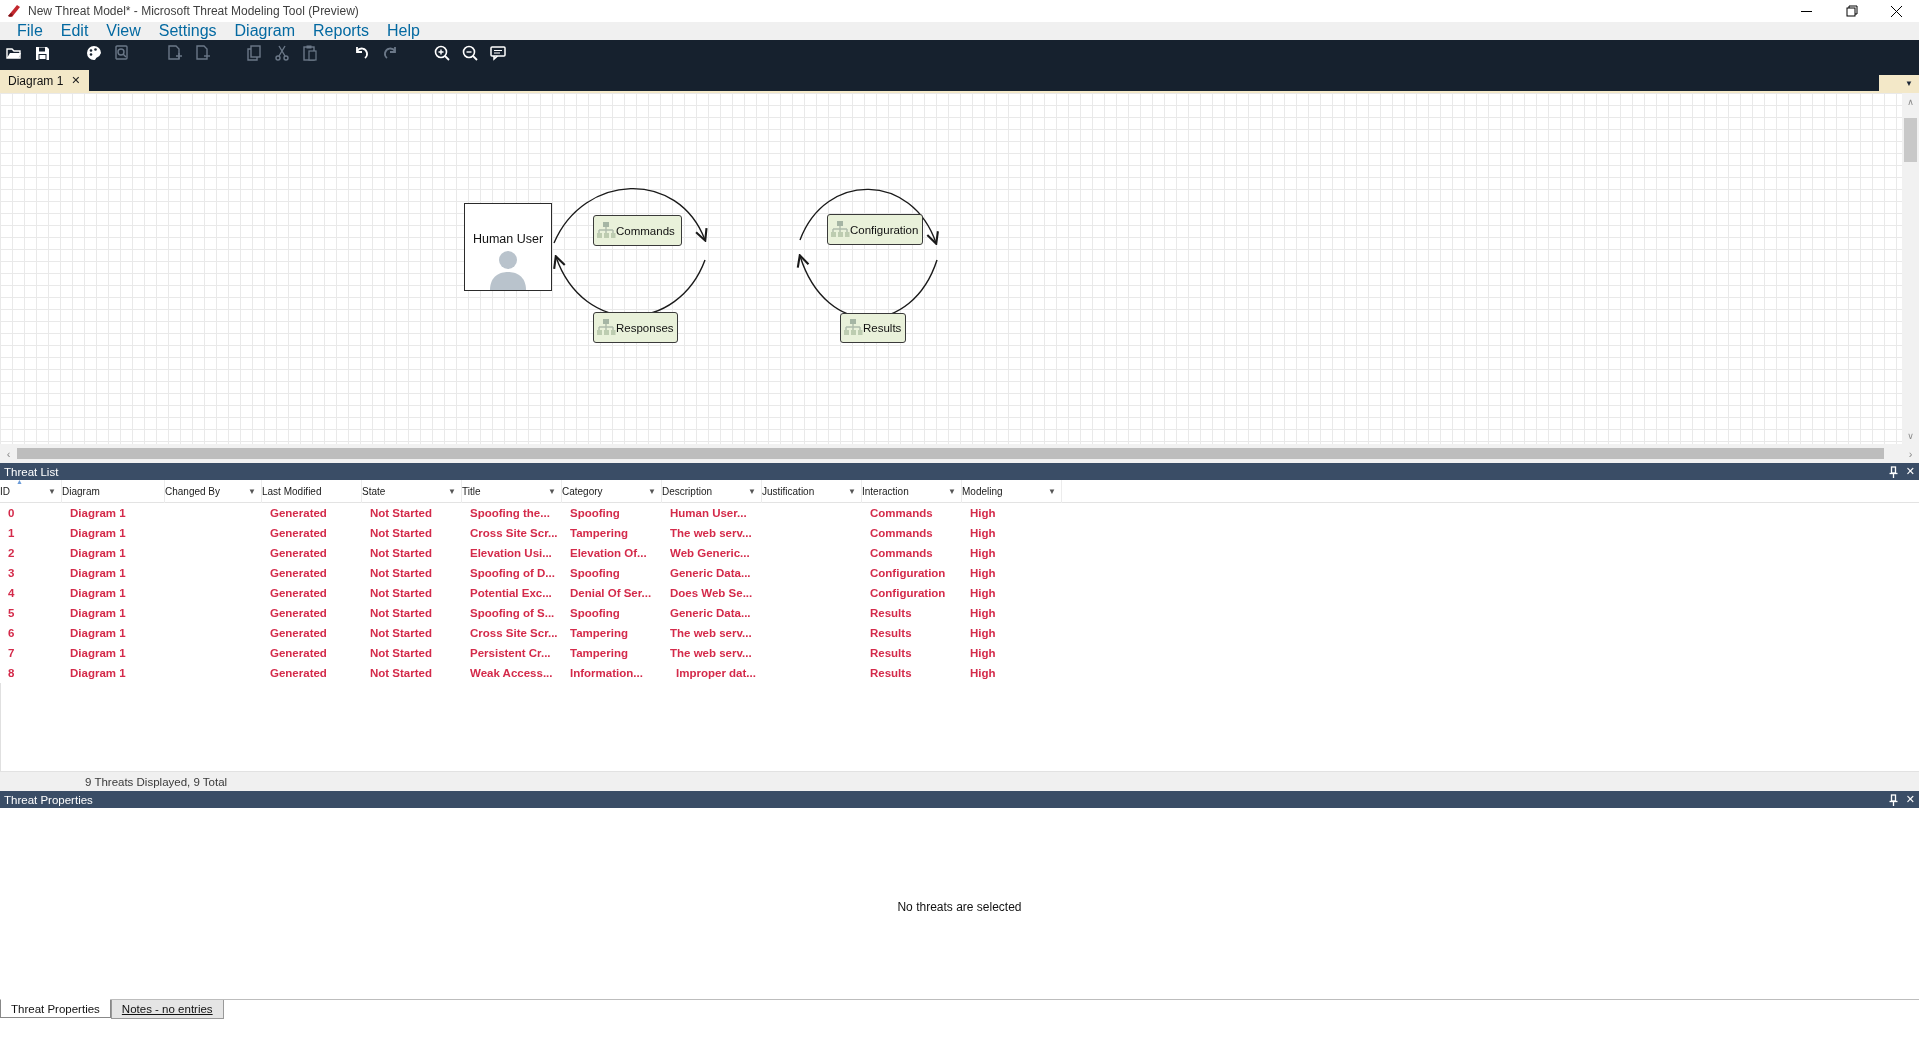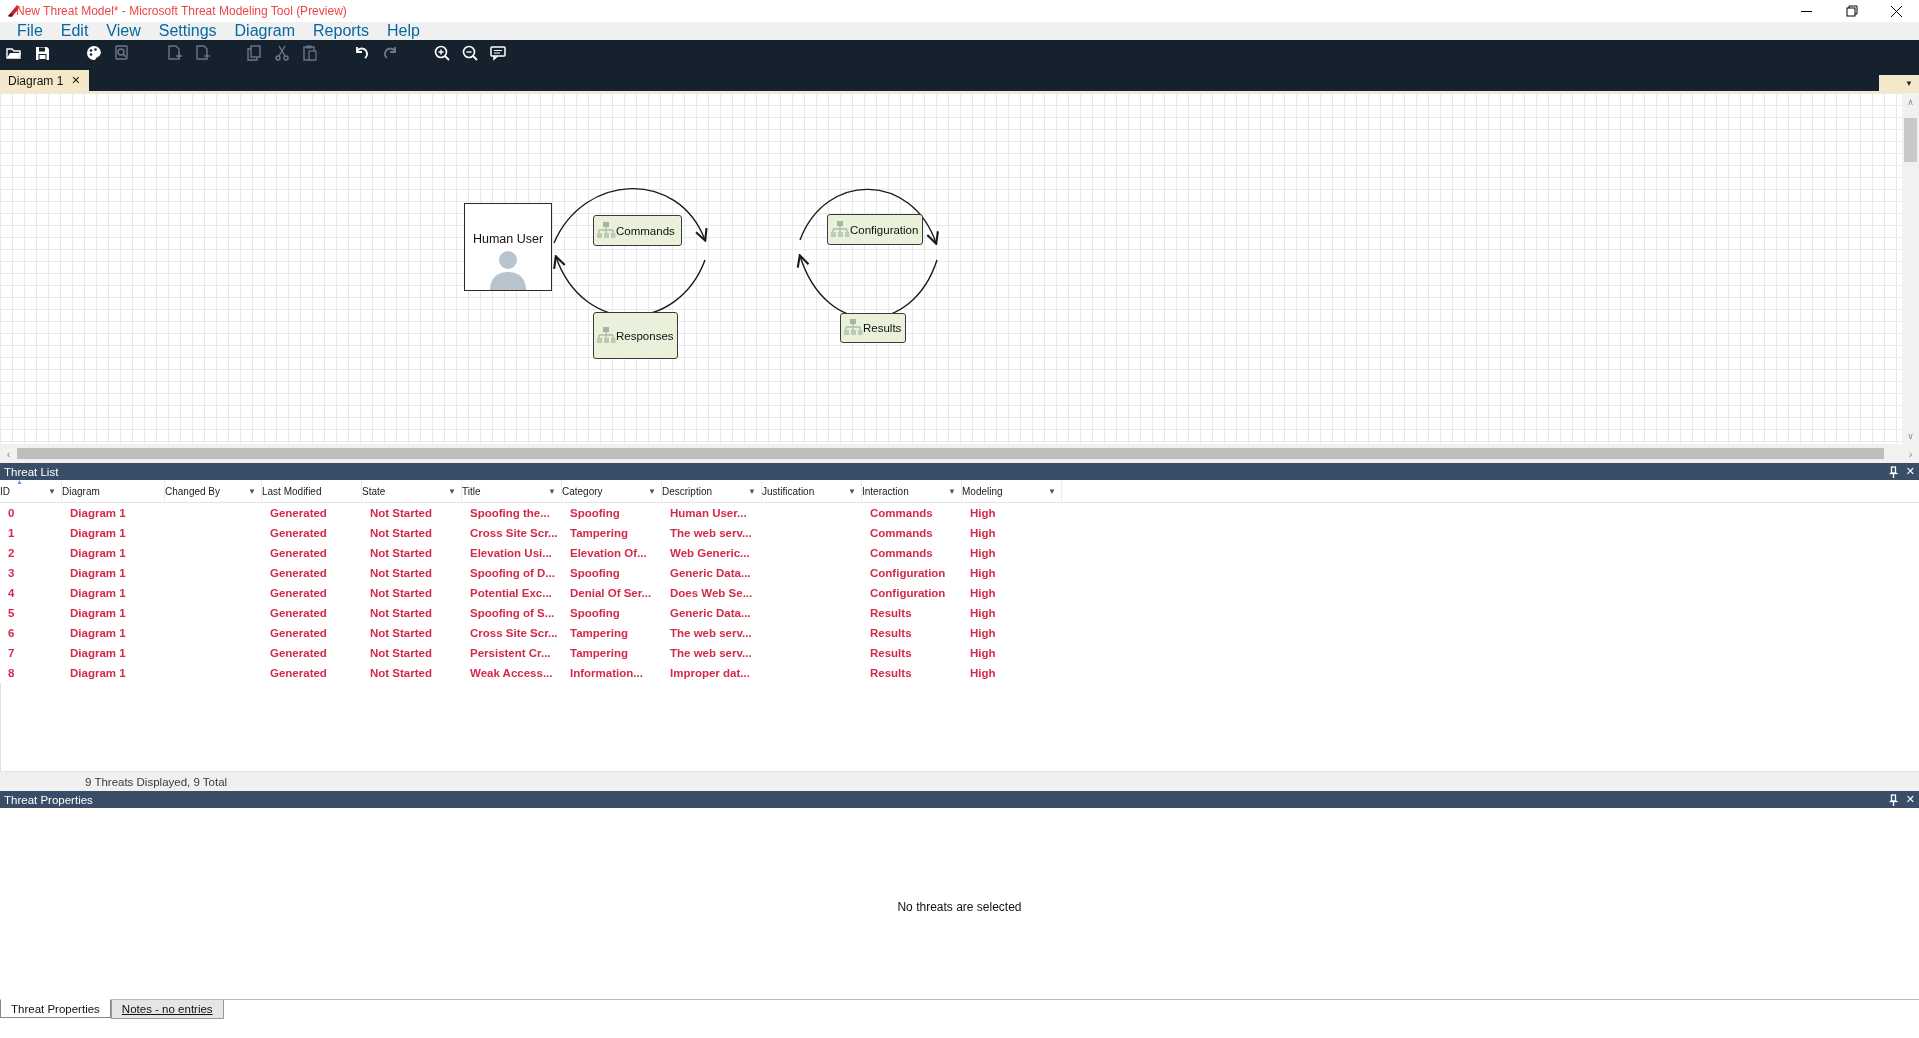--- a/index.html
+++ b/index.html
@@ -2,21 +2,21 @@
 <html><head>
 <meta charset="utf-8">
 <style>
   * { margin:0; padding:0; box-sizing:border-box; }
   html,body { width:1919px; height:1038px; overflow:hidden; background:#fff;
     font-family:"Liberation Sans", sans-serif; }
 
   
   .titlebar { position:absolute; left:0; top:0; width:1919px; height:22px; background:#ffffff; }
   .app-logo { position:absolute; left:6px; top:3px; width:16px; height:16px; }
-  .win-title { position:absolute; left:16px; top:4px; font-size:12px; color:#ef4444; white-space:nowrap; }
+  .win-title { position:absolute; left:28px; top:4px; font-size:12px; color:#404040; white-space:nowrap; }
   .win-btns { position:absolute; right:0; top:0; height:22px; display:flex; }
   .win-btn { width:45px; height:22px; display:flex; align-items:center; justify-content:center; color:#000; }
 
   
   .menubar { position:absolute; left:0; top:22px; width:1919px; height:18px; background:#f0f0f0;
     display:flex; align-items:center; padding-left:8px; }
   .menu-item { font-size:16px; color:#0369a1; padding:0 9px; }
 
   
   .toolbar { position:absolute; left:0; top:40px; width:1919px; height:26px; background:#16212e;
@@ -57,21 +57,21 @@
     border-top:1.5px solid #2b2b2b; border-bottom:1.5px solid #2b2b2b;
     display:flex; flex-direction:column; align-items:center; }
   .node-ds .nlabel { margin-top:28px; font-size:12.5px; color:#111; text-align:center; line-height:1.3; z-index:2; }
   .ds-icon { position:absolute; bottom:3px; left:50%; transform:translateX(-50%); z-index:1; }
 
   .flow-label { position:absolute; background:#e9f1da; border:1px solid #3a3a3a; border-radius:3px;
     display:flex; align-items:center; padding-left:2px; z-index:3; }
   .flow-label .flabel { font-size:11.5px; color:#111; white-space:nowrap; }
   .fl-commands      { left:593px; top:122px; width:89px; height:31px; }
   .fl-configuration { left:827px; top:121px; width:96px; height:31px; }
-  .fl-responses     { left:593px; top:219px; width:85px; height:47px; }
+  .fl-responses     { left:593px; top:219px; width:85px; height:31px; }
   .fl-results       { left:840px; top:220px; width:66px; height:30px; }
 
   
   .vscroll { position:absolute; left:1902px; top:93px; width:17px; height:351px; background:#f1f1f1; }
   .vs-arrow { position:absolute; left:0; width:17px; height:17px; display:flex; align-items:center;
     justify-content:center; font-size:9px; color:#8a8a8a; }
   .vs-thumb { position:absolute; left:2px; top:25px; width:13px; height:44px; background:#c8c8c8; }
   .hscroll { position:absolute; left:0; top:444px; width:1919px; height:19px; background:#f1f1f1; }
   .hs-arrow { position:absolute; top:0; width:17px; height:19px; display:flex; align-items:center;
     justify-content:center; font-size:11px; color:#8a8a8a; }
@@ -509,21 +509,21 @@
       <div class="tcell" style="width: 100px;">High</div>
     </div>
     <div class="trow">
       <div class="tcell" style="width: 62px;">8</div>
       <div class="tcell" style="width: 103px;">Diagram 1</div>
       <div class="tcell" style="width: 97px;"></div>
       <div class="tcell" style="width: 100px;">Generated</div>
       <div class="tcell" style="width: 100px;">Not Started</div>
       <div class="tcell" style="width: 100px;">Weak Access...</div>
       <div class="tcell" style="width: 100px;">Information...</div>
-      <div class="tcell" style="width: 100px;">Improper dat...</div>
+      <div class="tcell" style="width: 100px; text-align: center;">Improper dat...</div>
       <div class="tcell" style="width: 100px;"></div>
       <div class="tcell" style="width: 100px;">Results</div>
       <div class="tcell" style="width: 100px;">High</div>
     </div>
   </div>
 <div class="tl-body-rest"></div>
 <div class="status-row">
   <span class="status-text">9 Threats Displayed, 9 Total</span>
 </div>
 

